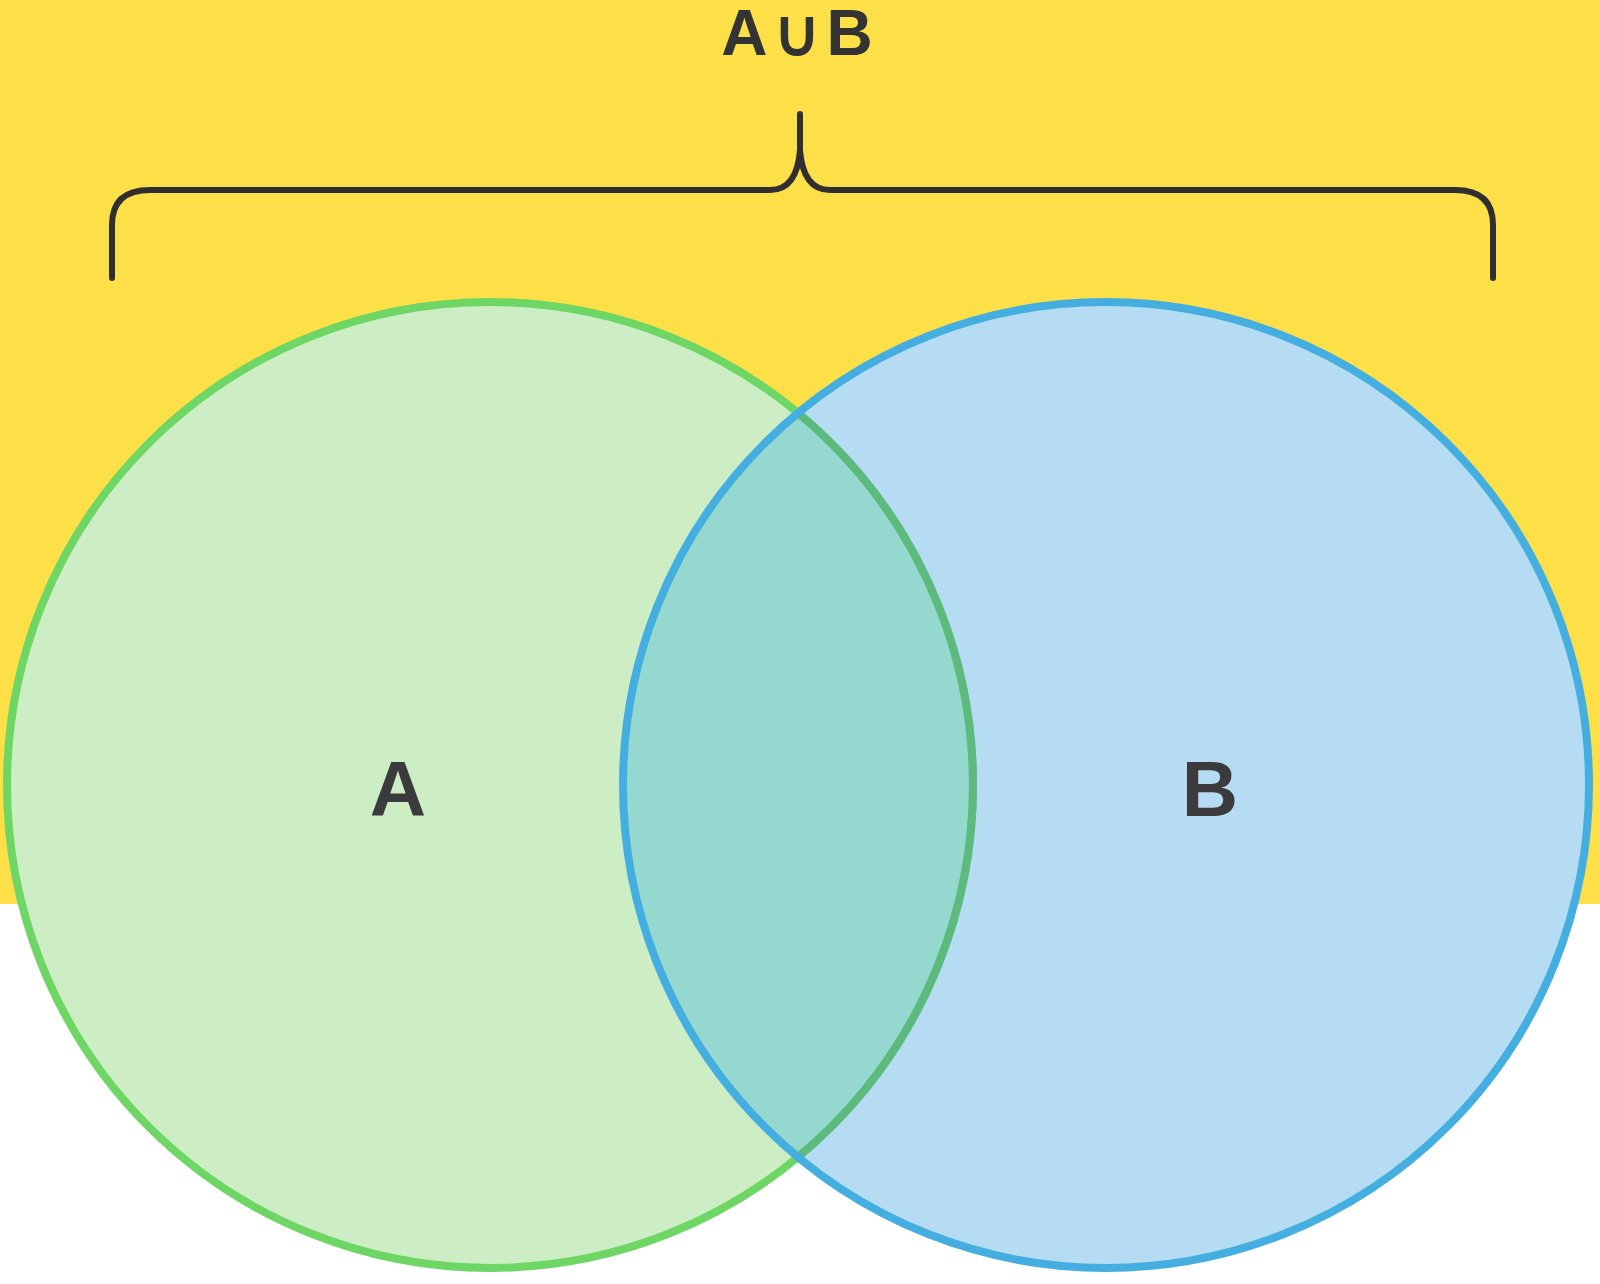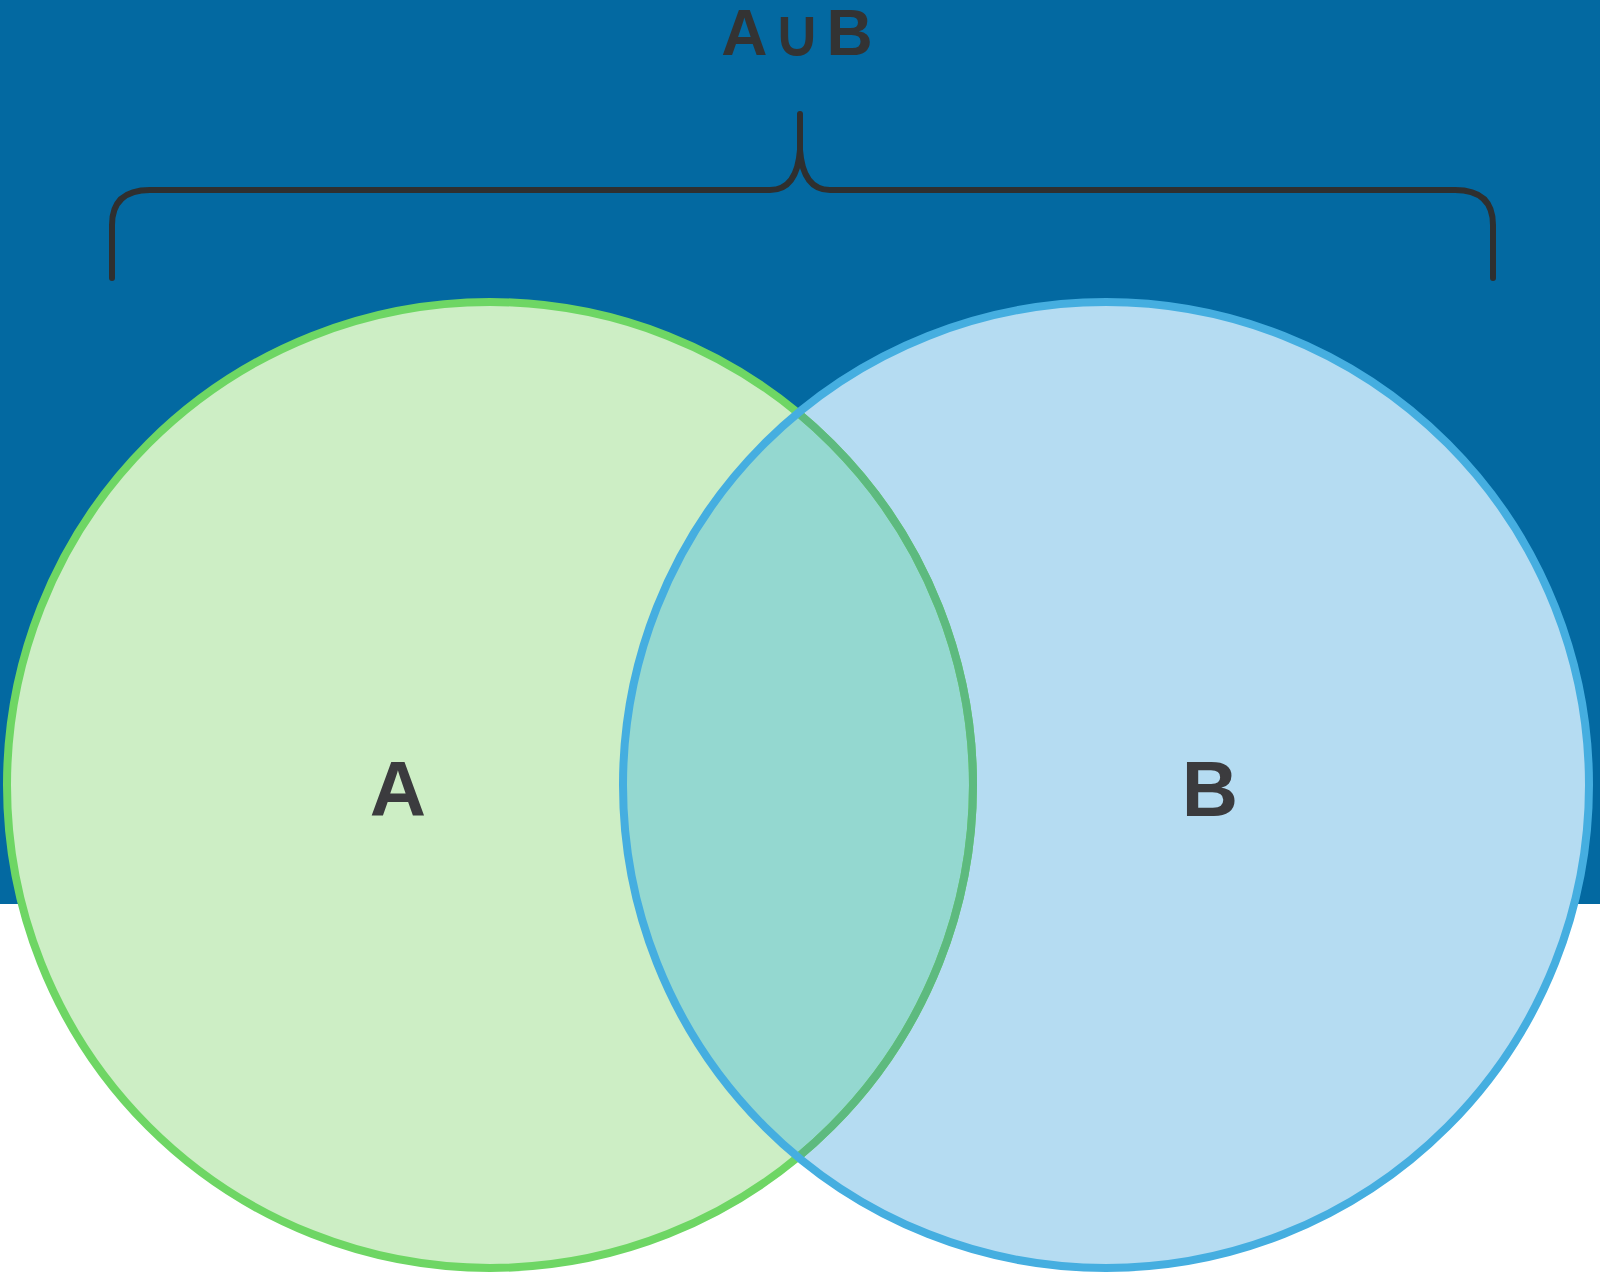--- a/index.html
+++ b/index.html
@@ -10,21 +10,21 @@
   body {
     width: 1600px;
     height: 1284px;
     overflow: hidden;
     font-family: "Liberation Sans", sans-serif;
   }
   #diagram-root {
     position: relative;
     width: 1600px;
     height: 904px;
-    background: #0369a1;
+    background: #fde047;
   }
   #venn-svg {
     position: absolute;
     top: 0;
     left: 0;
     width: 1600px;
     height: 1284px;
     display: block;
   }
   .title-text {

